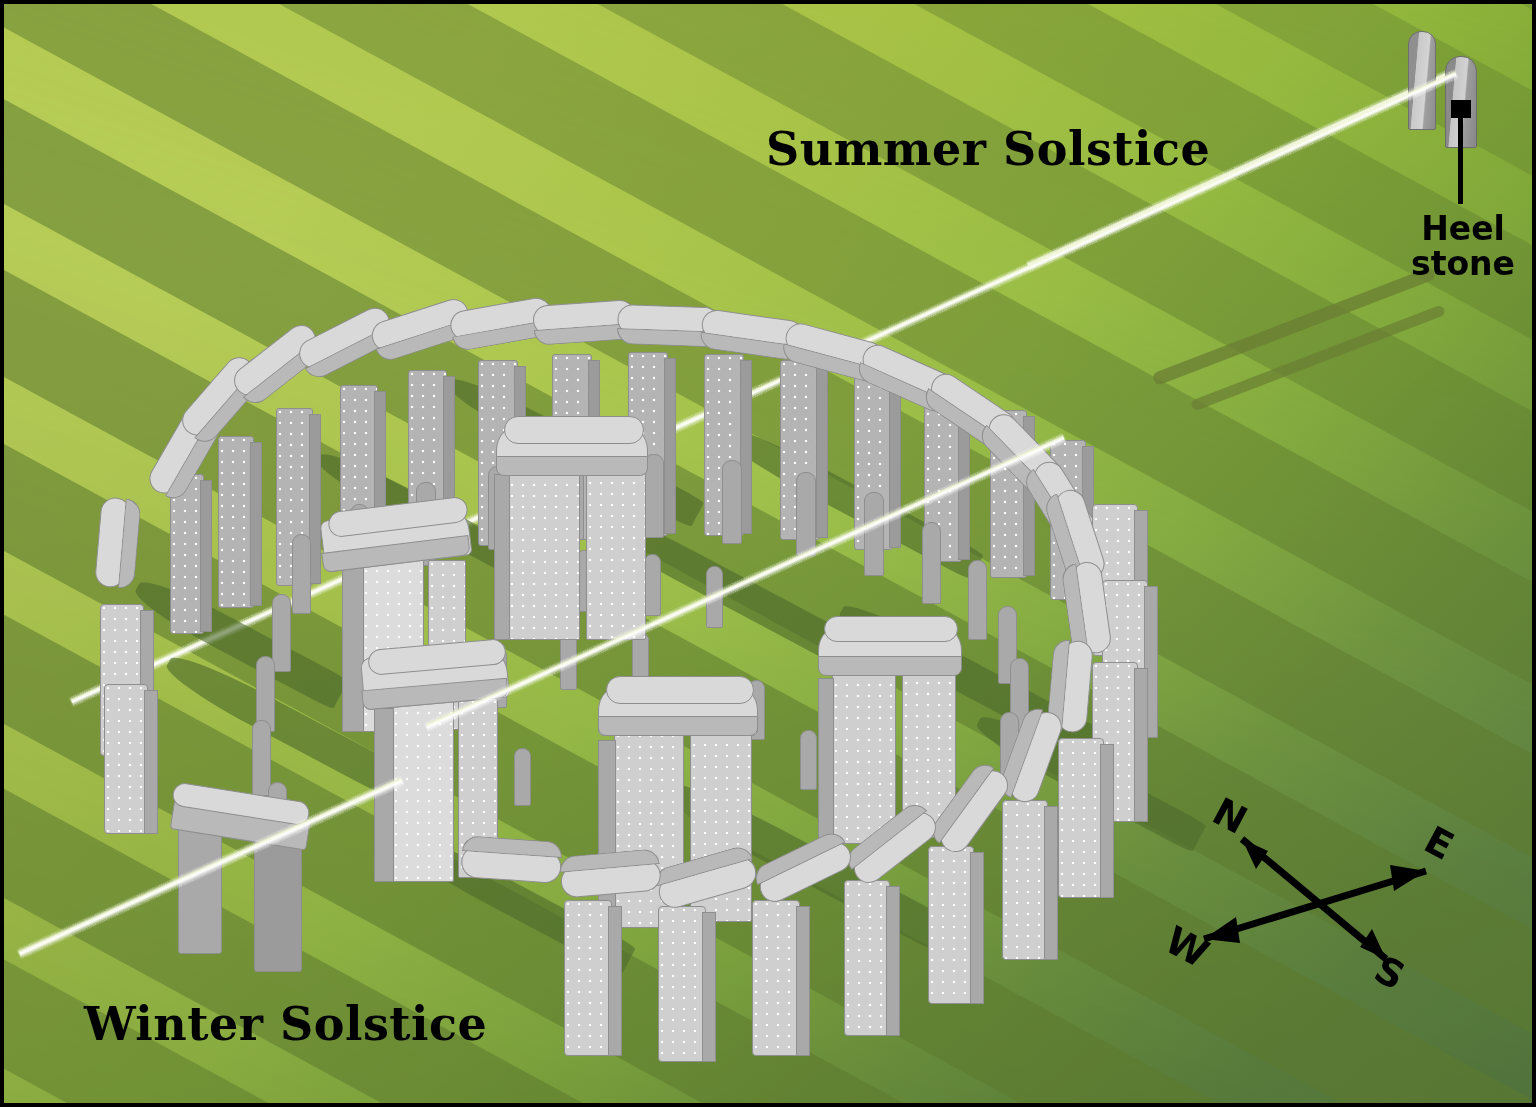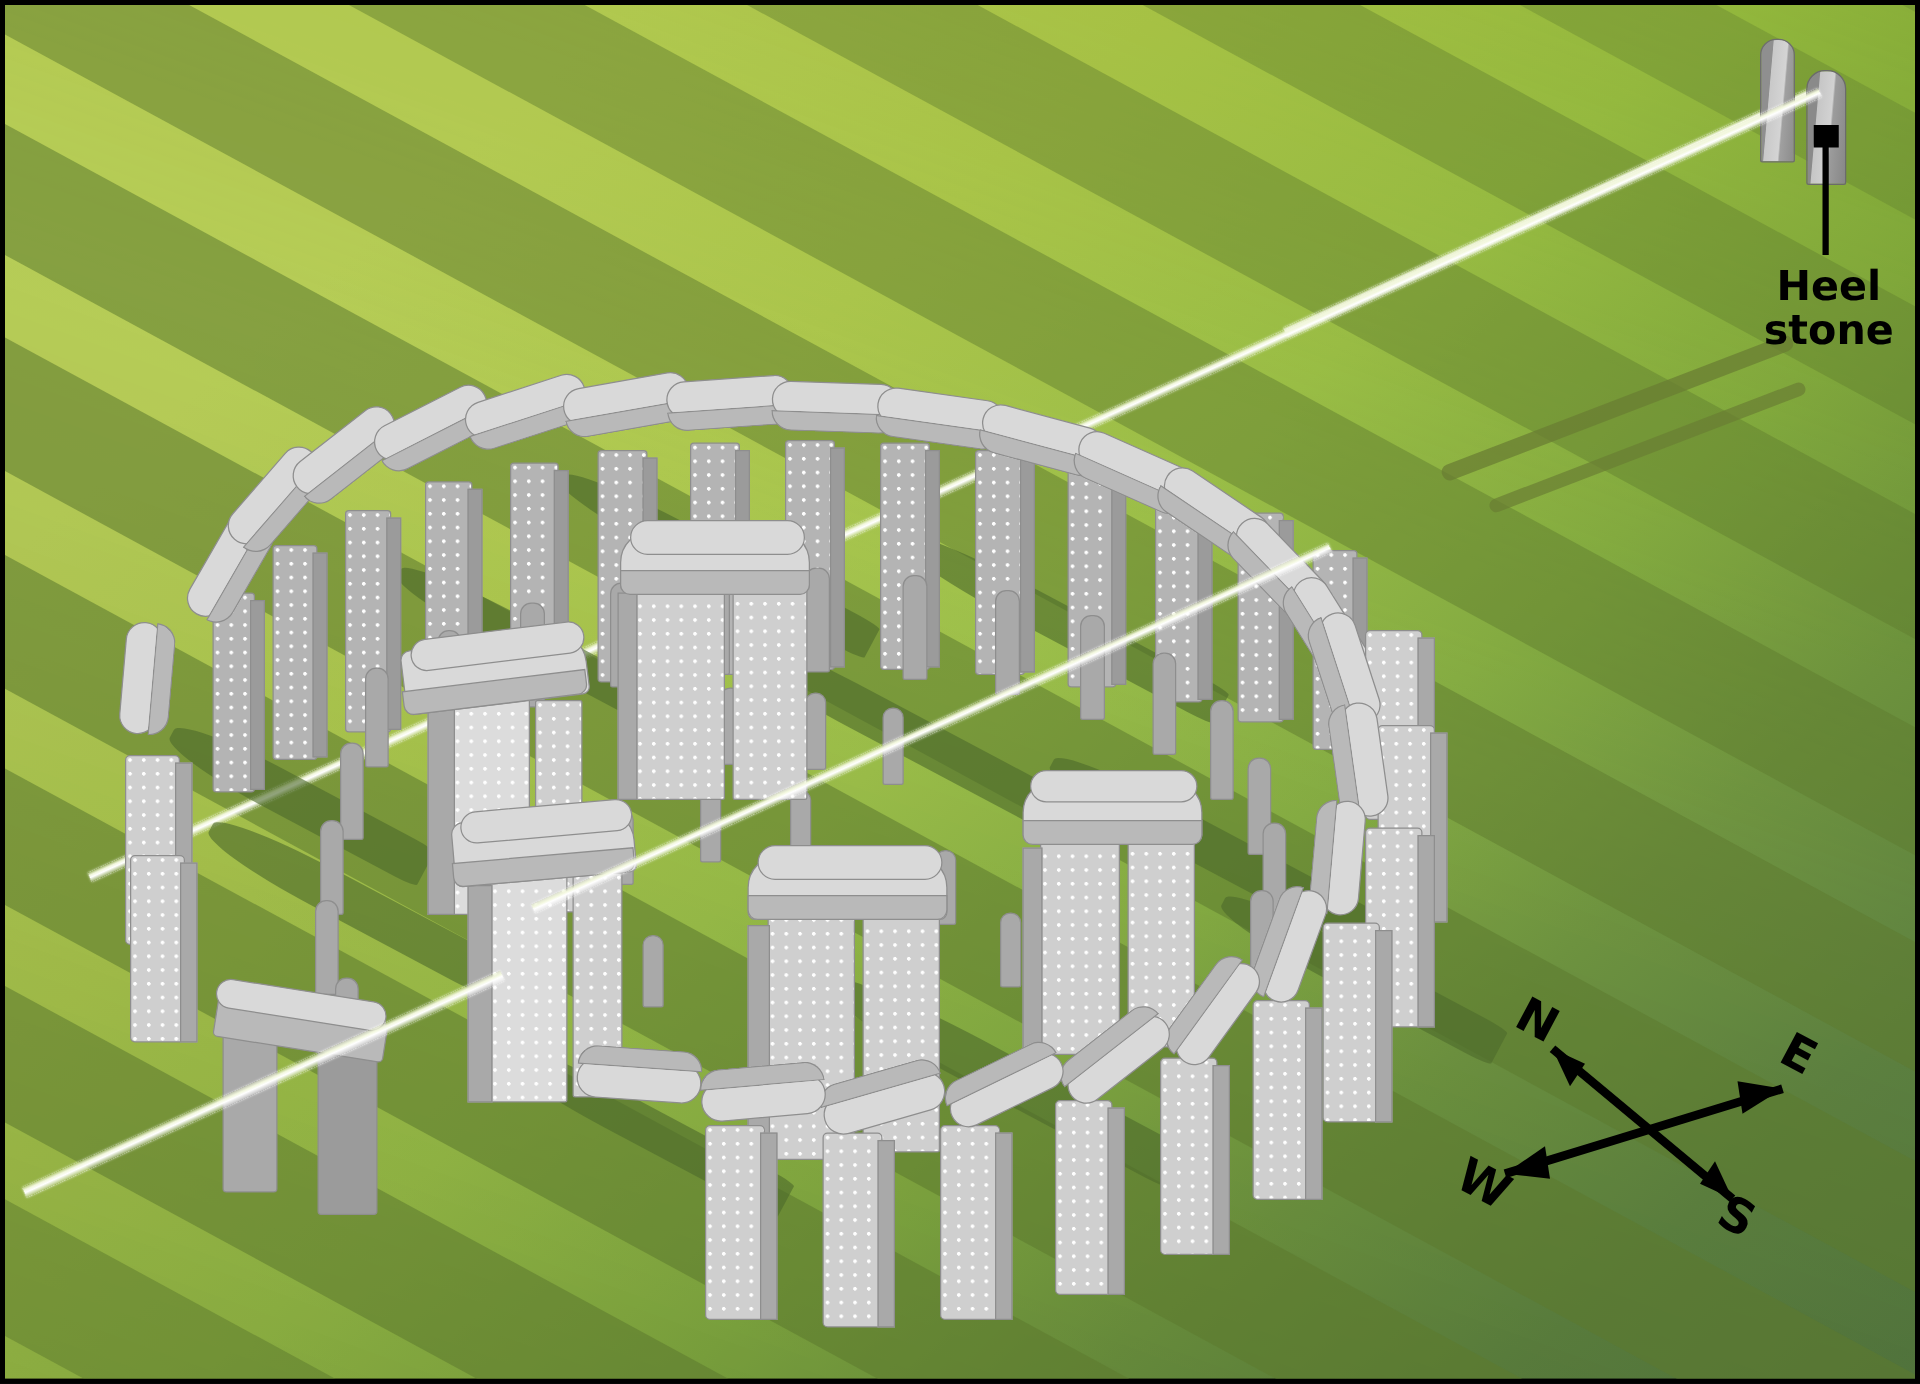--- a/index.html
+++ b/index.html
@@ -537,21 +537,23 @@
         <div class="face dark" style="left:6px;top:50px;width:44px;height:130px;border-radius:3px;"></div>
         <div class="face darker" style="left:82px;top:62px;width:48px;height:136px;border-radius:3px;"></div>
         <div class="cap shade" style="left:0px;top:26px;width:138px;height:40px;border-radius:10px 16px 4px 4px;transform:rotate(9deg);"></div>
         <div class="cap" style="left:0px;top:18px;width:138px;height:24px;border-radius:14px;transform:rotate(9deg);"></div>
       </div>
 
       <div class="sightline" style="left:398px;top:772px;width:420px;height:9px;transform:rotate(155.6deg);"></div>
 
     </div>
 
-
+    <div class="solstice-label" style="left:762px;top:118px;">Summer Solstice</div>
+
+    <div class="solstice-label" style="left:80px;top:993px;">Winter Solstice</div>
 
     <div class="compass">
       <svg width="300" height="200" viewBox="0 0 300 200">
 
         <line x1="78" y1="40" x2="222" y2="160" stroke="#000" stroke-width="7"></line>
         <polygon points="78,40 104,52 92,70" fill="#000"></polygon>
         <polygon points="222,160 196,148 208,130" fill="#000"></polygon>
 
         <line x1="40" y1="140" x2="262" y2="72" stroke="#000" stroke-width="7"></line>
         <polygon points="40,140 72,118 76,144" fill="#000"></polygon>

